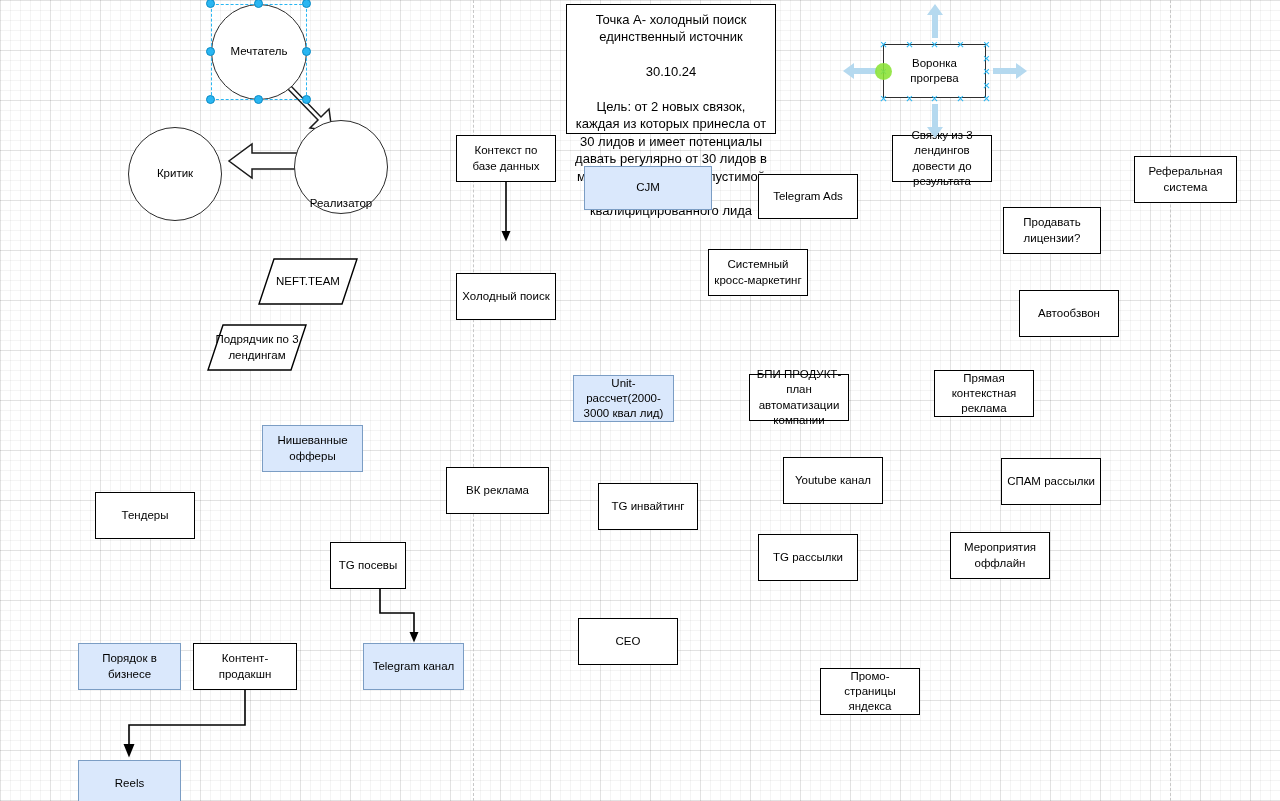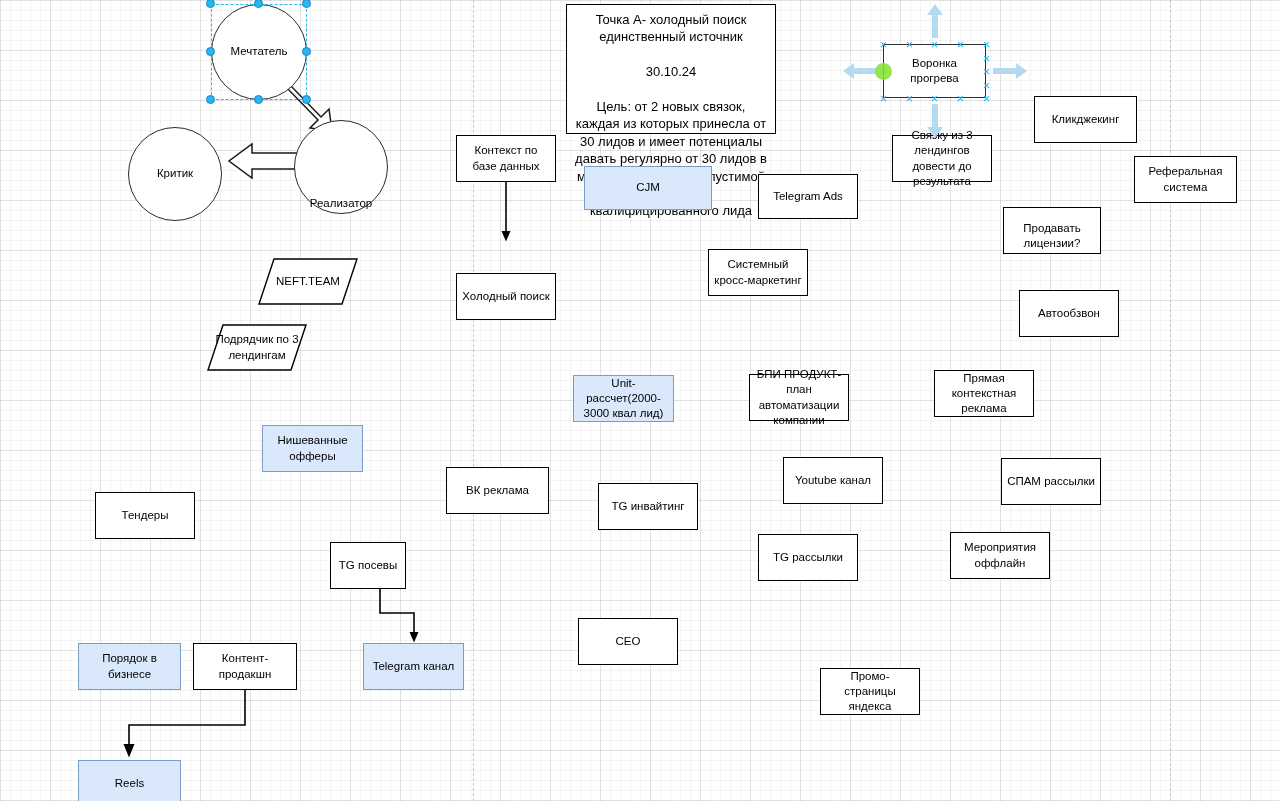--- a/index.html
+++ b/index.html
@@ -205,23 +205,20 @@
 
 30.10.24
 
 Цель: от 2 новых связок, каждая из которых принесла от 30 лидов и имеет потенциалы давать регулярно от 30 лидов в месяц с расчетной допустимой стоимостью квалифицированного лида</span>
   </div>
 
   <div class="node rect" style="left:883px; top:44px; width:103px; height:54px; border-color:#2f2f2f;">
     <span>Воронка прогрева</span>
   </div>
 
-  <div class="node rect" style="left:1034px; top:96px; width:103px; height:47px;">
-    <span>Кликджекинг</span>
-  </div>
 
   <div class="node rect" style="left:892px; top:135px; width:100px; height:47px;">
     <span>Связку из 3 лендингов довести до результата</span>
   </div>
 
   <div class="node rect" style="left:1134px; top:156px; width:103px; height:47px;">
     <span>Реферальная система</span>
   </div>
 
   <div class="node rect" style="left:456px; top:135px; width:100px; height:47px;">
@@ -229,21 +226,21 @@
   </div>
 
   <div class="node rect blue" style="left:584px; top:166px; width:128px; height:44px;">
     <span>CJM</span>
   </div>
 
   <div class="node rect" style="left:758px; top:174px; width:100px; height:45px;">
     <span>Telegram Ads</span>
   </div>
 
-  <div class="node rect" style="left:1003px; top:207px; width:98px; height:47px;align-items:flex-end;">
+  <div class="node rect" style="left:1003px; top:207px; width:98px; height:47px;">
     <span>Продавать лицензии?</span>
   </div>
 
   <div class="node rect" style="left:456px; top:241px; width:100px; height:47px;margin-top:32px;">
     <span>Холодный поиск</span>
   </div>
 
   <div class="node rect" style="left:708px; top:249px; width:100px; height:47px;">
     <span>Системный кросс-маркетинг</span>
   </div>

